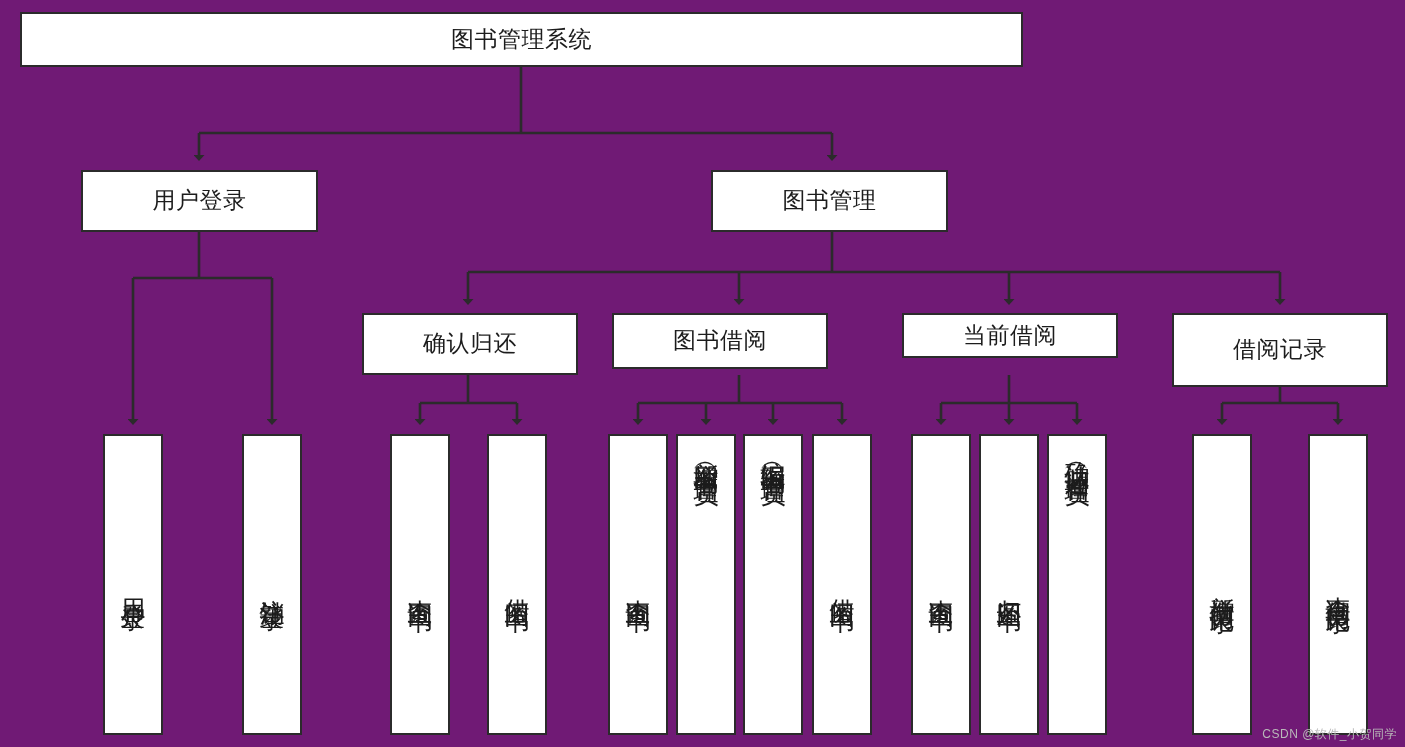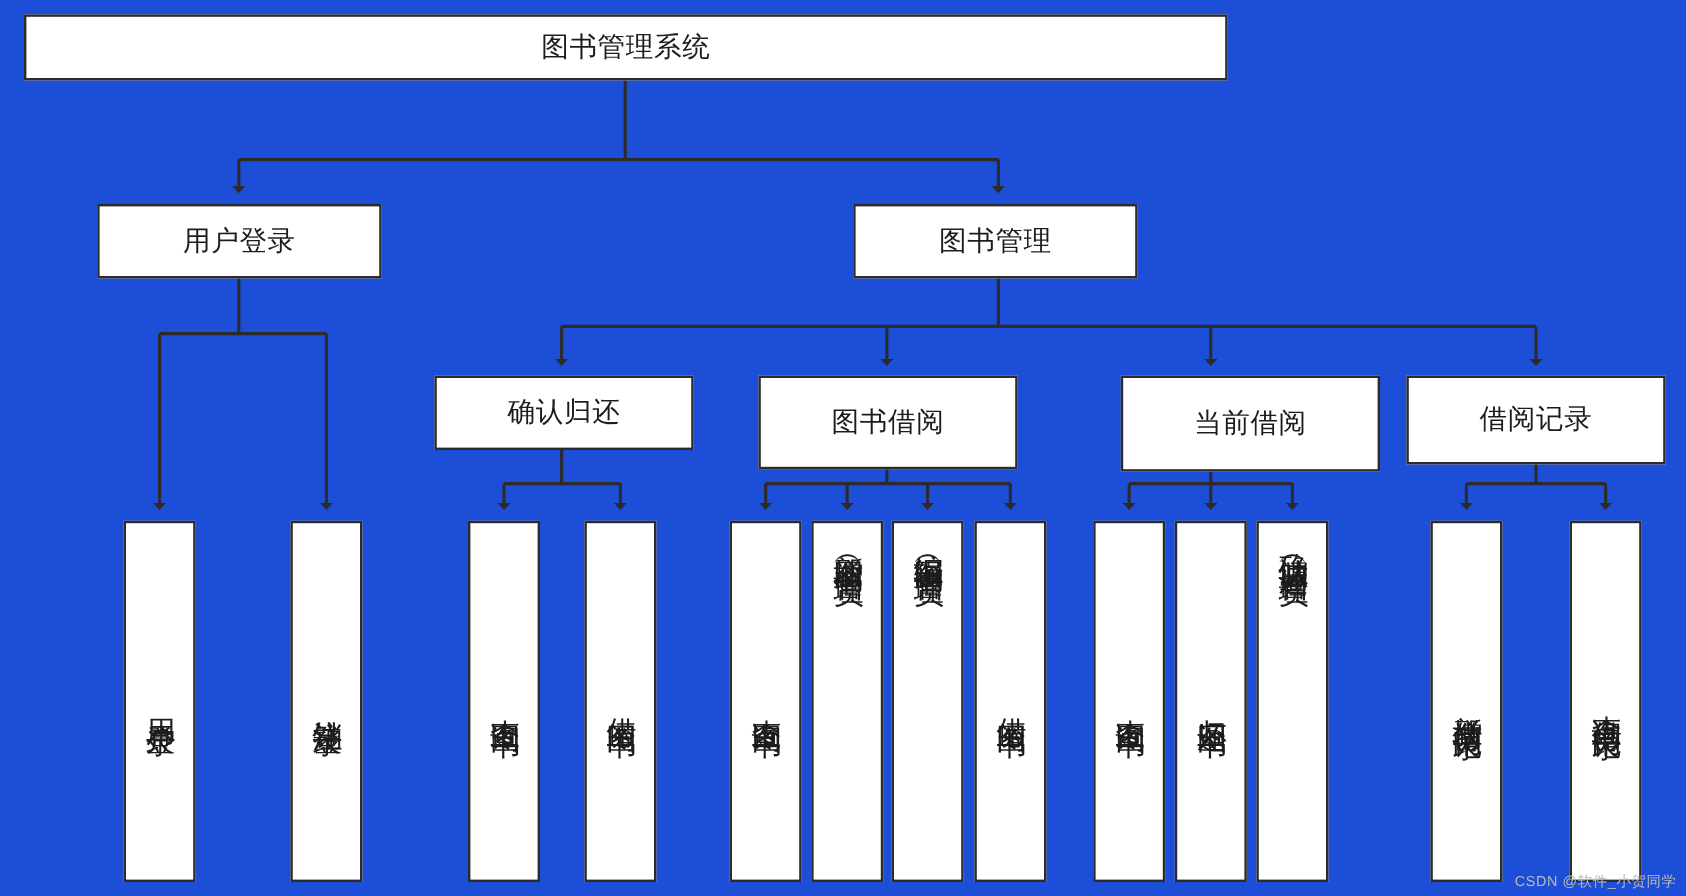--- a/index.html
+++ b/index.html
@@ -8,21 +8,21 @@
     padding: 0;
     background: #ffffff;
   }
   body {
     font-family: "Liberation Sans", "DejaVu Sans", sans-serif;
   }
   #canvas {
     position: relative;
     width: 1405px;
     height: 747px;
-    background: #1d4ed8;
+    background: #701a75;
     overflow: hidden;
   }
   #wires {
     position: absolute;
     left: 0;
     top: 0;
     width: 1405px;
     height: 747px;
     pointer-events: none;
   }
@@ -138,24 +138,24 @@
   <div class="node horiz" style="left:81px; top:170px; width:237px; height:62px;">
     <span class="label">用户登录</span>
   </div>
   <div class="node horiz" style="left:711px; top:170px; width:237px; height:62px;">
     <span class="label">图书管理</span>
   </div>
 
   <div class="node horiz" style="left:362px; top:313px; width:216px; height:62px;">
     <span class="label">确认归还</span>
   </div>
-  <div class="node horiz" style="left:632px; top:313px; width:216px; height:78px;">
+  <div class="node horiz" style="left:612px; top:313px; width:216px; height:56px;">
     <span class="label">图书借阅</span>
   </div>
-  <div class="node horiz" style="left:934px; top:313px; width:216px; height:80px;">
+  <div class="node horiz" style="left:902px; top:313px; width:216px; height:45px;">
     <span class="label">当前借阅</span>
   </div>
   <div class="node horiz" style="left:1172px; top:313px; width:216px; height:74px;">
     <span class="label">借阅记录</span>
   </div>
 
   <div class="node vert mid" style="left:103px; top:434px; width:60px; height:301px;">
     <span class="label">用户登录</span>
   </div>
   <div class="node vert mid" style="left:242px; top:434px; width:60px; height:301px;">

